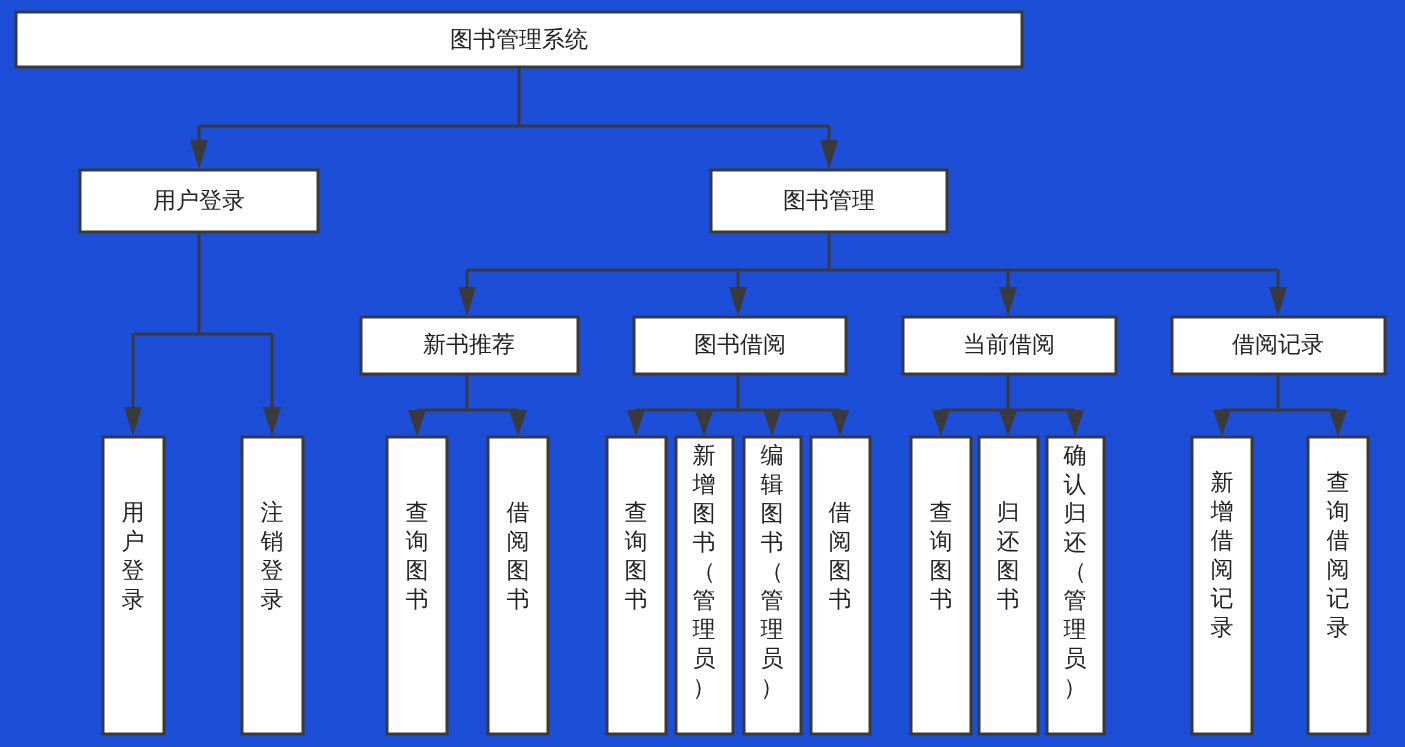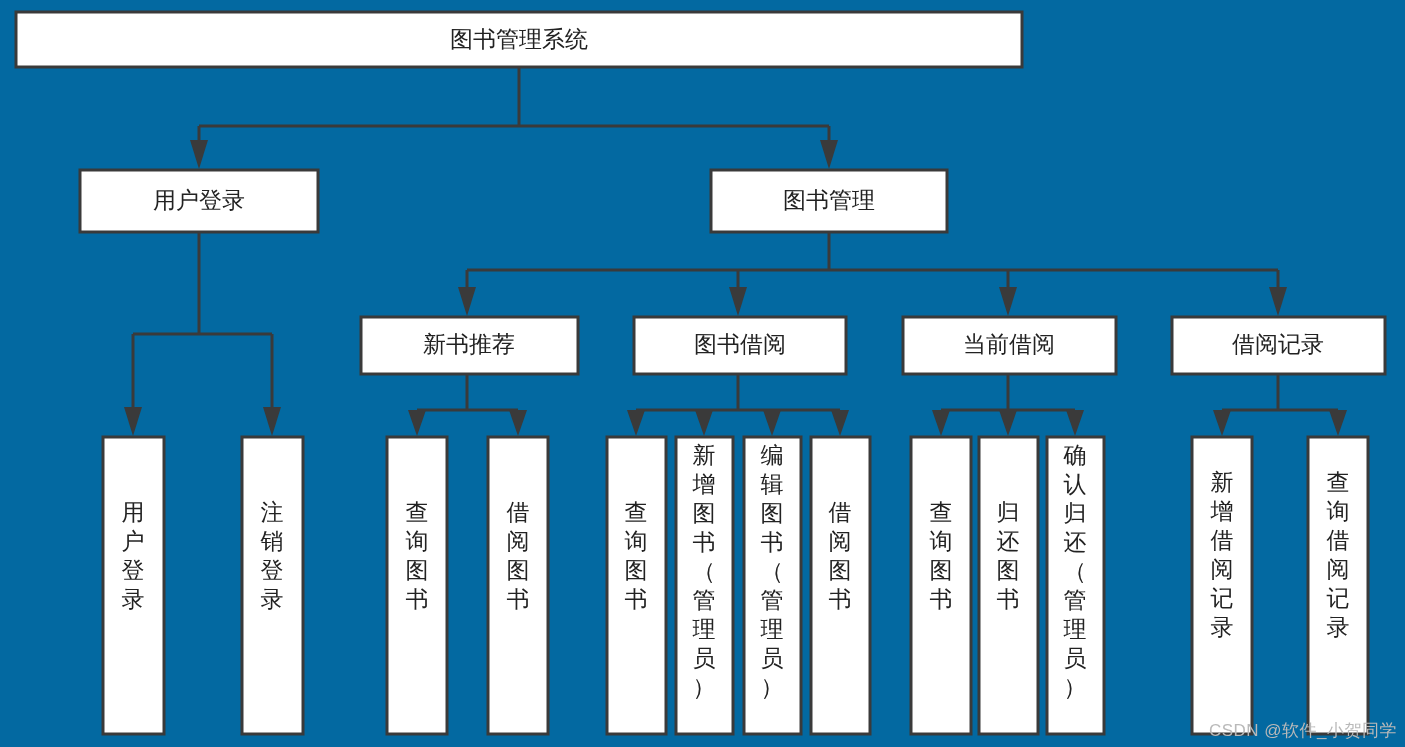--- a/index.html
+++ b/index.html
@@ -10,21 +10,21 @@
   body {
     width: 1405px;
     height: 747px;
     font-family: "Liberation Sans", "DejaVu Sans", sans-serif;
     overflow: hidden;
   }
   #diagram-root {
     position: relative;
     width: 1405px;
     height: 747px;
-    background: #0369a1;
+    background: #1d4ed8;
   }
   svg.canvas {
     position: absolute;
     left: 0;
     top: 0;
     width: 1405px;
     height: 747px;
   }
   .node-box {
     fill: #ffffff;
@@ -232,15 +232,14 @@
       <rect class="node-box" x="1192" y="437" width="60" height="297"></rect>
       <text class="node-label-vertical" x="1222" y="490"><tspan x="1222" y="490">新</tspan><tspan x="1222" y="519">增</tspan><tspan x="1222" y="548">借</tspan><tspan x="1222" y="577">阅</tspan><tspan x="1222" y="606">记</tspan><tspan x="1222" y="635">录</tspan></text>
     </g>
     <g>
       <rect class="node-box" x="1308" y="437" width="60" height="297"></rect>
       <text class="node-label-vertical" x="1338" y="490"><tspan x="1338" y="490">查</tspan><tspan x="1338" y="519">询</tspan><tspan x="1338" y="548">借</tspan><tspan x="1338" y="577">阅</tspan><tspan x="1338" y="606">记</tspan><tspan x="1338" y="635">录</tspan></text>
     </g>
 
   </svg>
 
-  <div class="watermark">CSDN @软件_小贺同学</div>
 
 </div>
 
 </body></html>

